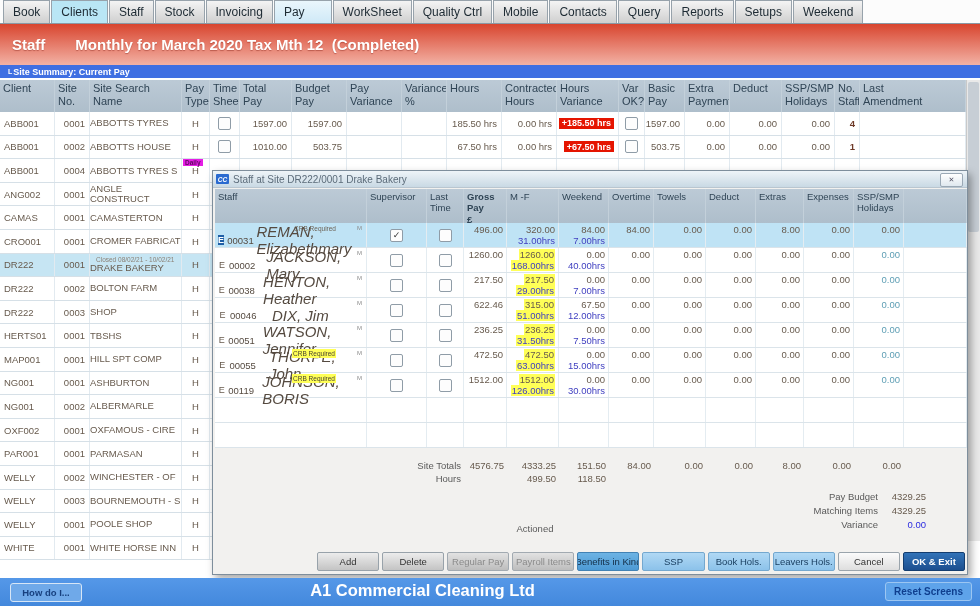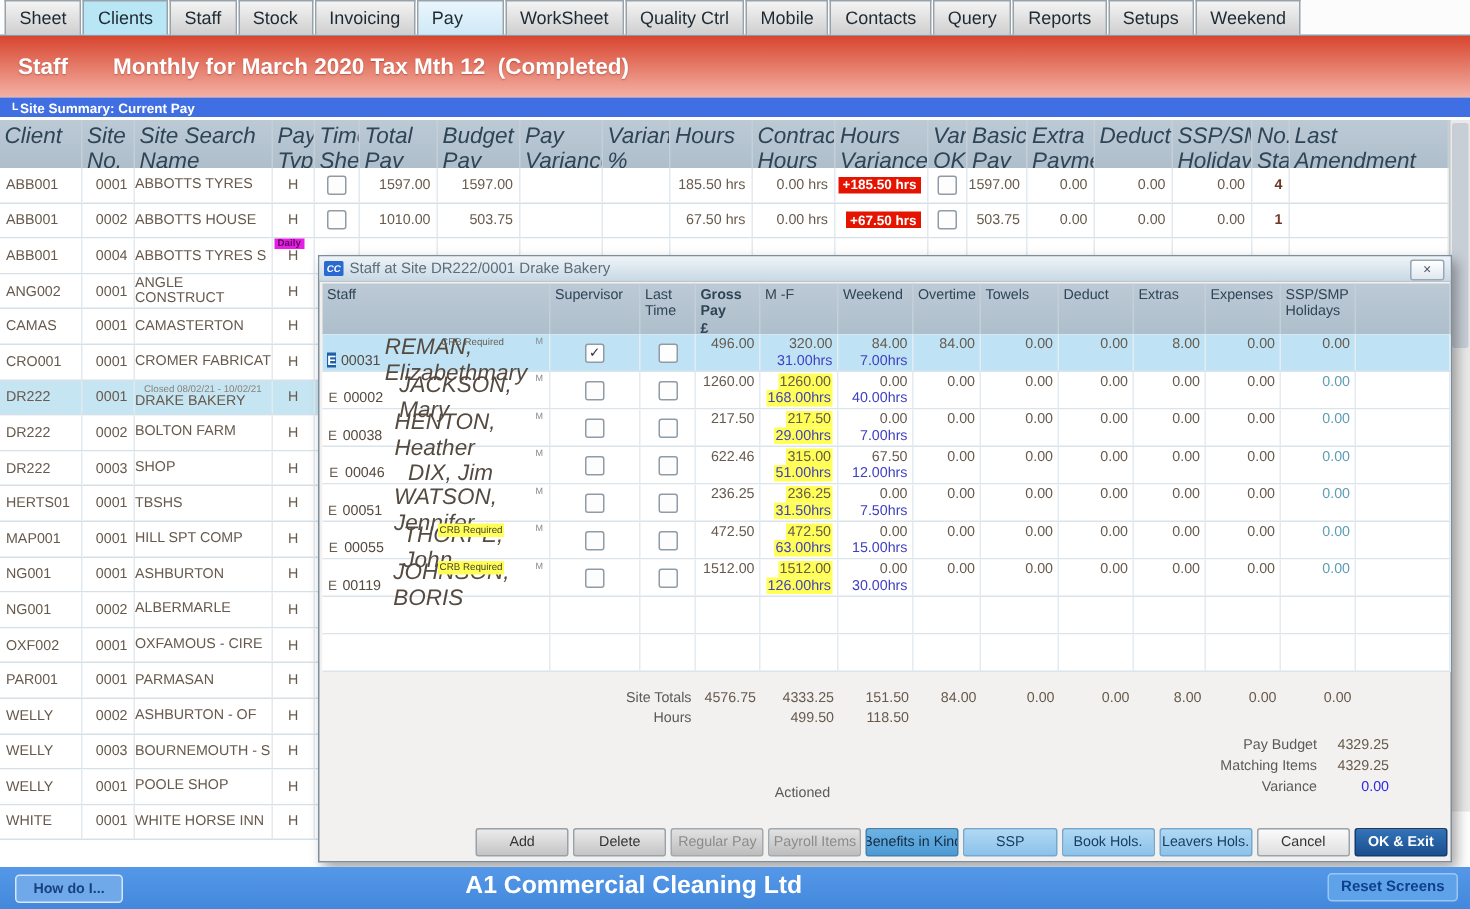--- a/index.html
+++ b/index.html
@@ -15,21 +15,21 @@
   
   #redbar{position:absolute;left:0;top:24px;width:980px;height:41px;background:linear-gradient(#d8452f,#f3b2a5);display:flex;align-items:center;gap:30px;padding-left:12px;box-sizing:border-box;}
   #redbar .t1,#redbar .t2{color:#fff;font-weight:bold;font-size:15px;text-shadow:0 1px 1px rgba(120,20,10,.4);white-space:pre;}
 
   
   #bluebar{position:absolute;left:0;top:65px;width:980px;height:13px;background:#3f6fe2;color:#fff;font-size:9px;font-weight:bold;display:flex;align-items:center;padding-left:8px;box-sizing:border-box;}
   #bluebar .pre{font-size:7px;margin-right:1px;vertical-align:top;}
 
   
   #sitehead{position:absolute;left:0;top:80px;width:966px;height:32px;background:linear-gradient(#bccad6,#aebecb);display:flex;}
-  #sitehead .hc{box-sizing:border-box;border-right:1px solid #c3d0da;padding:2px 3px 0 3px;font-size:15px;line-height:1.15;color:#2f4455;white-space:pre-line;overflow:hidden;font-style:italic;}
+  #sitehead .hc{box-sizing:border-box;border-right:1px solid #c3d0da;padding:2px 3px 0 3px;font-size:11px;line-height:1.15;color:#2f4455;white-space:pre-line;overflow:hidden;}
   #siterows{position:absolute;left:0;top:112px;width:966px;}
   .mrow{display:flex;height:22.6px;border-bottom:1px solid #d6e0e7;background:#fff;position:relative;}
   .mrow.sel{background:#c6e5f3;}
   .mrow .c{box-sizing:border-box;border-right:1px solid #e2eaf0;font-size:9.5px;color:#675a4d;display:flex;align-items:center;overflow:visible;}
   .mrow .c.l{padding-left:4px;}
   .mrow .c.r{justify-content:flex-end;padding-right:4px;}
   .mrow .c.cc{justify-content:center;}
   .mrow .name{flex-direction:column;align-items:flex-start;justify-content:center;}
   .note{font-size:6.5px;color:#8b8177;line-height:1;margin-left:6px;}
   .nm{font-size:9.5px;line-height:1.05;}
@@ -101,21 +101,21 @@
   #howdoi{position:absolute;left:10px;top:5px;width:70px;height:17px;background:#6fa9e9;border:1px solid #d7e6f6;border-radius:3px;color:#17407f;font-size:9.5px;font-weight:bold;display:flex;align-items:center;justify-content:center;cursor:default;}
   #company{position:absolute;left:0;top:3px;width:845px;text-align:center;color:#fff;font-weight:bold;font-size:16.5px;}
   #reset{position:absolute;right:8px;top:4px;height:17px;padding:0 8px;background:#5ea3ea;border:1px solid #9cc6f2;border-radius:3px;color:#0f3f8f;font-size:10px;font-weight:bold;display:flex;align-items:center;cursor:default;}
 </style>
 </head>
 <body>
 
 <div id="win">
 
   <div id="tabbar">
-      <div class="tab ">Sheet</div>
+      <div class="tab ">Book</div>
       <div class="tab highlight">Clients</div>
       <div class="tab ">Staff</div>
       <div class="tab ">Stock</div>
       <div class="tab ">Invoicing</div>
       <div class="tab active">Pay</div>
       <div class="tab ">WorkSheet</div>
       <div class="tab ">Quality Ctrl</div>
       <div class="tab ">Mobile</div>
       <div class="tab ">Contacts</div>
       <div class="tab ">Query</div>
@@ -559,21 +559,21 @@
         <div class="c r" style="width: 45px;"></div>
         <div class="c r" style="width: 52px;"></div>
         <div class="c r" style="width: 53px;"></div>
         <div class="c r" style="width: 25px;"></div>
         <div class="c l" style="width: 106px;"></div>
       </div>
       <div class="mrow">
         <div class="c l" style="width: 55px;">WELLY</div>
         <div class="c r" style="width: 35px;">0002</div>
         <div class="c name" style="width: 92px;">
-          <div class="nm">ASHBURTON - OF</div>
+          <div class="nm">WINCHESTER - OF</div>
         </div>
         <div class="c cc ptype" style="width: 28px;">
           <div class="ptx">H</div>
         </div>
         <div class="c cc" style="width: 30px;"></div>
         <div class="c r" style="width: 52px;"></div>
         <div class="c r" style="width: 55px;"></div>
         <div class="c r" style="width: 55px;"></div>
         <div class="c r" style="width: 45px;"></div>
         <div class="c r" style="width: 55px;"></div>

